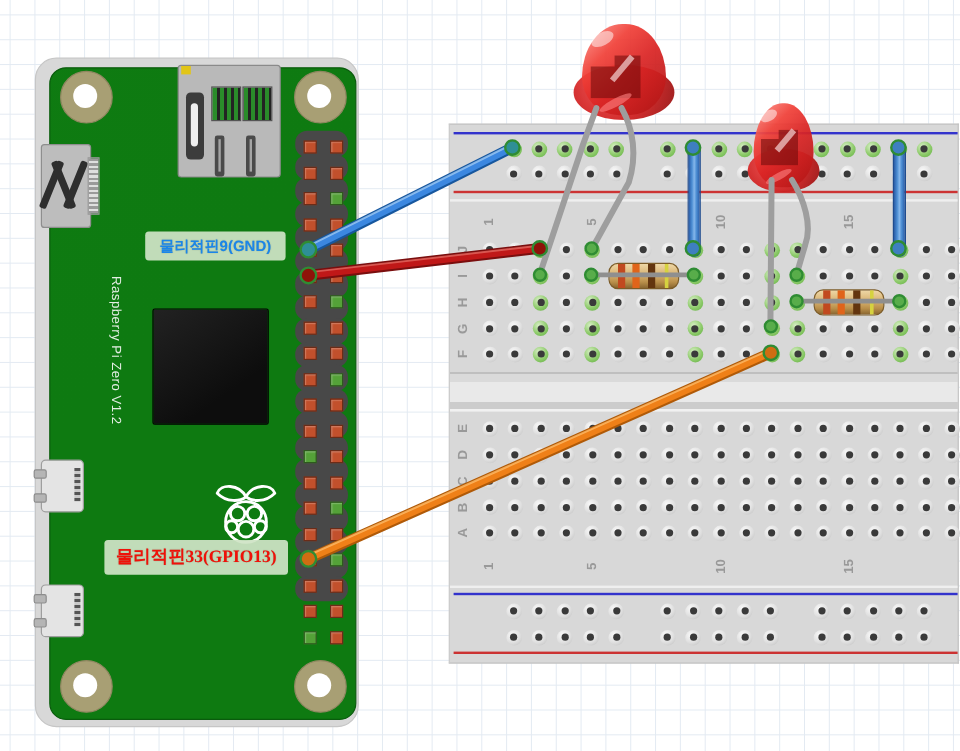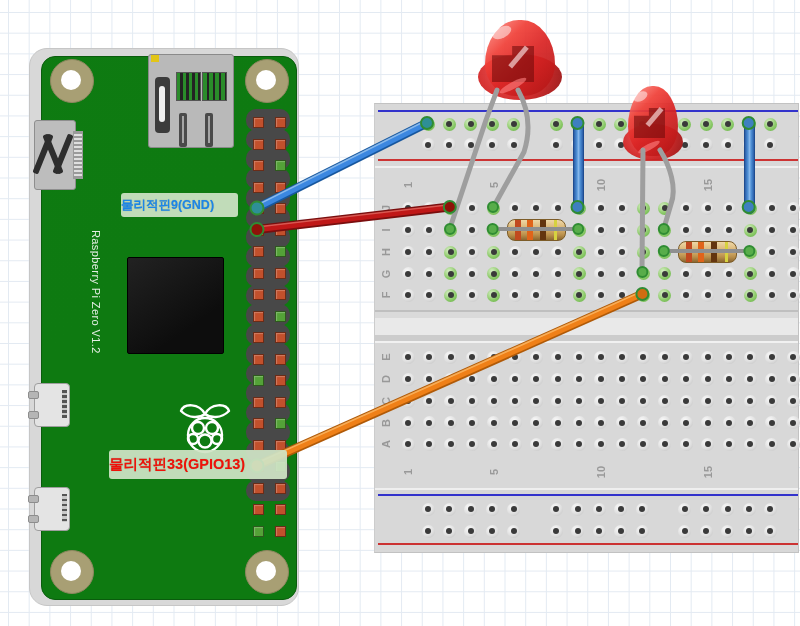--- a/index.html
+++ b/index.html
@@ -41,21 +41,21 @@
   #sd .cardslot{position:absolute;left:6px;top:22px;width:15px;height:56px;background:#3c3c3c;border-radius:4px;}
   #sd .cardslot::after{content:"";position:absolute;left:4px;top:9px;width:6px;height:36px;background:#efefef;border-radius:3px;}
   #sd .pins{position:absolute;top:17px;width:23px;height:27px;background:repeating-linear-gradient(to right,#2a8c2a 0 3.5px,#232323 3.5px 6px);border:1px solid #555;}
   #sd .slot2{position:absolute;top:58px;width:8px;height:34px;background:#4a4a4a;border-radius:2px;}
   #sd .slot2::after{content:"";position:absolute;left:2.5px;top:3px;width:2.5px;height:27px;background:#a5a5a5;}
   
   #header{left:246px;top:111px;width:44px;}
   .hrow{height:21.5px;background:#484848;border-radius:10px;margin-top:-2px;}
   .hpin{position:absolute;width:9px;height:9px;border:1px solid rgba(0,0,0,.45);box-shadow:inset 1px 1px 1px rgba(255,255,255,.25);}
   
-  .pin-label{position:absolute;border-radius:3px;font-weight:bold;z-index:30;
+  .pin-label{position:absolute;border-radius:3px;text-align:center;font-weight:bold;z-index:30;
     text-shadow:0 0 1px rgba(0,0,0,.25);}
   
   .jumper{position:absolute;width:9px;border-radius:5px;z-index:5;
     background:linear-gradient(to right,#2a5da8,#4e8fd4 30%,#85b6ea 50%,#4e8fd4 70%,#2a5da8);border:1px solid #1f4c8f;}
   .resistor-body{position:absolute;width:57px;height:20px;border-radius:8px;z-index:12;
     background:linear-gradient(to bottom,#eed7a6 0%,#d7b170 45%,#b98f4a 75%,#8a6630 100%);border:1px solid #7c5c28;}
   .rband{position:absolute;top:0;bottom:0;}
   .led{position:absolute;z-index:15;}
   .led .flange{position:absolute;border-radius:50%;background:radial-gradient(circle at 35% 30%,#f25050,#cf2222 55%,#8f1212);opacity:.95;}
   .led .dome{position:absolute;border-radius:48% 48% 44% 44%/58% 58% 42% 42%;opacity:.93;
@@ -548,15 +548,15 @@
   <div class="led" style="left:623px;top:86px;width:62px;height:76px;">
     <div class="flange" style="left:0;top:38px;width:60px;height:36px;"></div>
     <div class="dome" style="left:5px;top:0;width:50px;height:70px;"></div>
     <div class="chip" style="left:11px;top:22px;width:31px;height:30px;"></div>
     <div class="slash" style="left:29px;top:20px;height:22px;"></div>
     <div class="shine" style="left:10px;top:6px;width:15px;height:9px;"></div>
     <div class="shine" style="left:14px;top:58px;width:24px;height:6px;background:rgba(255,130,130,.6);"></div>
   </div>
 
   <div class="pin-label" style="left: 121px; top: 193px; width: 117px; height: 24px; line-height: 24px; font-size: 12.5px; color: rgb(26, 134, 234); background: rgba(207, 227, 197, 0.933);">물리적핀9(GND)</div>
-  <div class="pin-label" style="left: 109px; top: 450px; width: 178px; height: 29px; line-height: 29px; font-size: 14.5px; color: rgb(240, 17, 8); background: rgba(207, 227, 197, 0.933);">물리적핀33(GPIO13)</div>
+  <div class="pin-label" style="left: 87px; top: 450px; width: 153px; height: 29px; line-height: 29px; font-size: 14.5px; color: rgb(240, 17, 8); background: rgba(207, 227, 197, 0.933); font-family: Liberation Serif, serif;">물리적핀33(GPIO13)</div>
 
 </div>
 
 </body></html>

